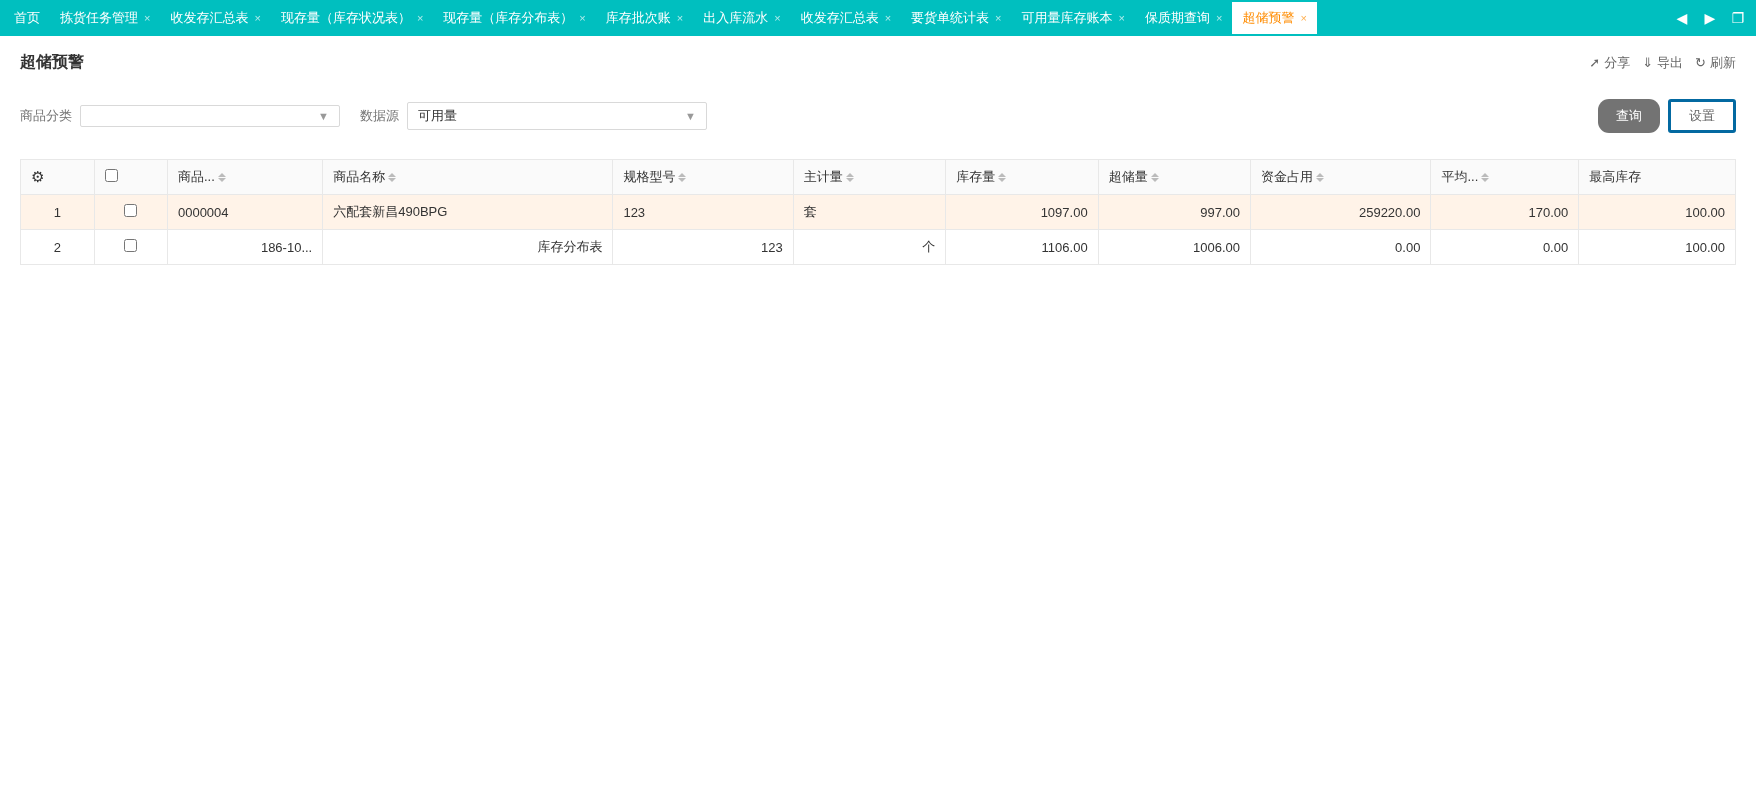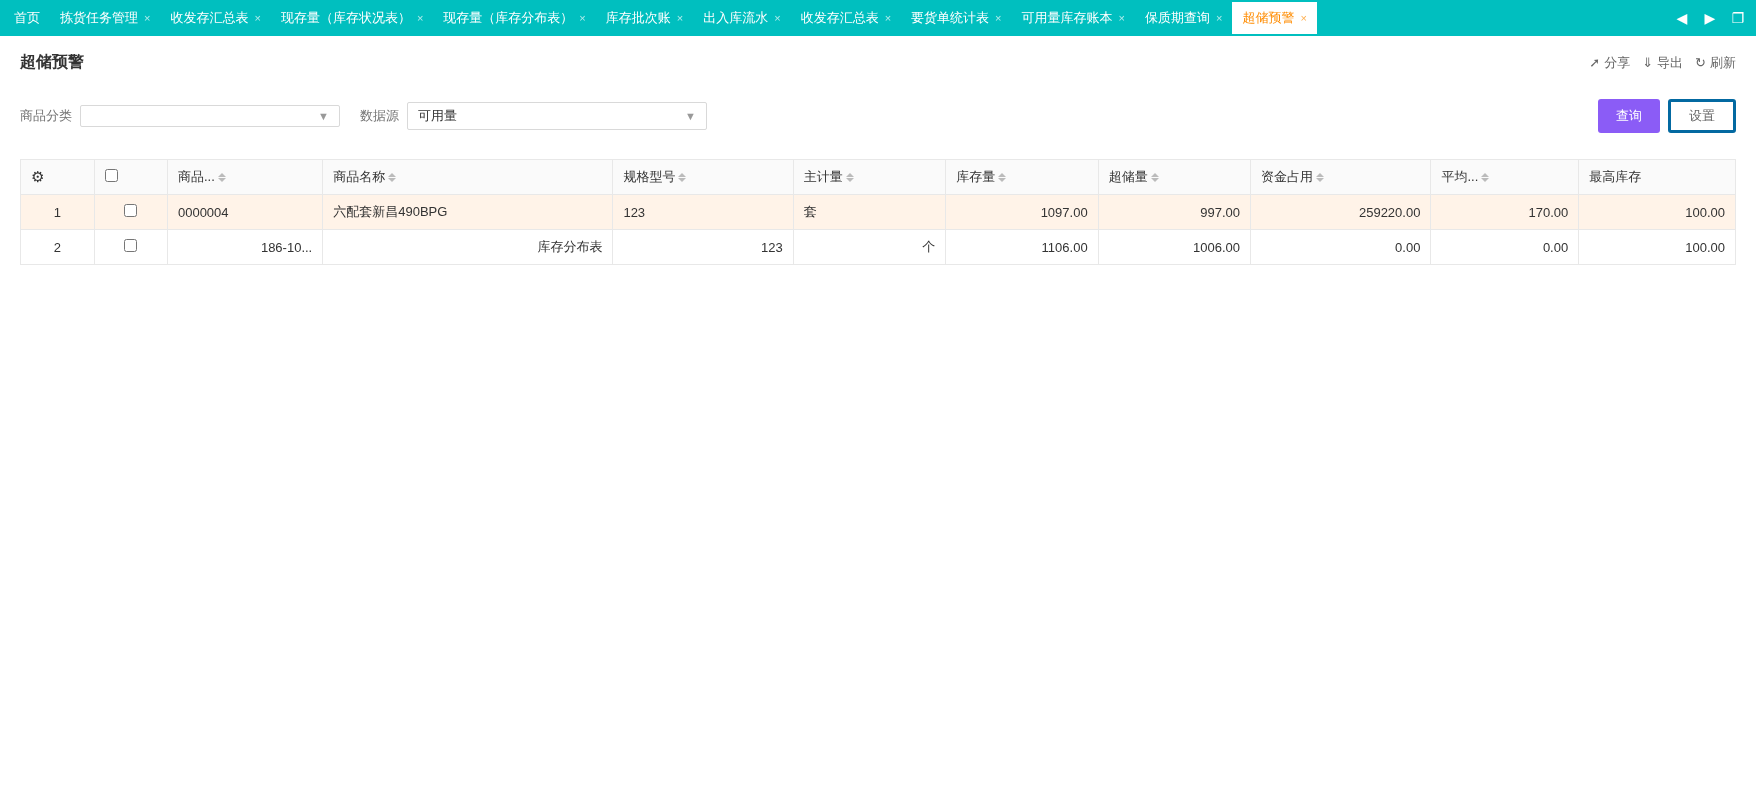--- a/index.html
+++ b/index.html
@@ -112,24 +112,24 @@
       padding: 4px 10px;
       min-width: 260px;
       background: #fff;
       cursor: pointer;
       justify-content: space-between;
       font-size: 13px;
       color: #333;
     }
     .filter-select .chevron { color: #999; font-size: 11px; }
     .filter-btn-query {
-      background: #8b5cf6;
+      background: #737373;
       color: #fff;
       border: none;
-      border-radius: 3px;
+      border-radius: 11px;
       padding: 6px 18px;
       cursor: pointer;
       font-size: 13px;
       text-align: center;
     }
     .filter-btn-set {
       background: #fff;
       color: #666;
       border: 3px solid #0369a1;
       border-radius: 3px;

